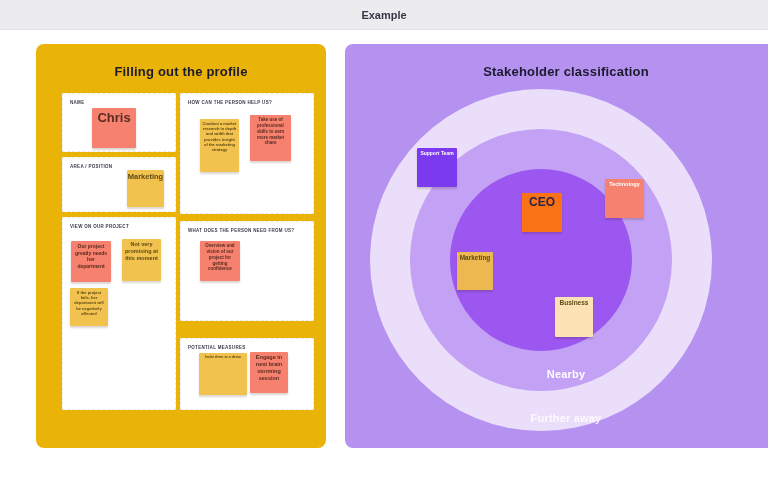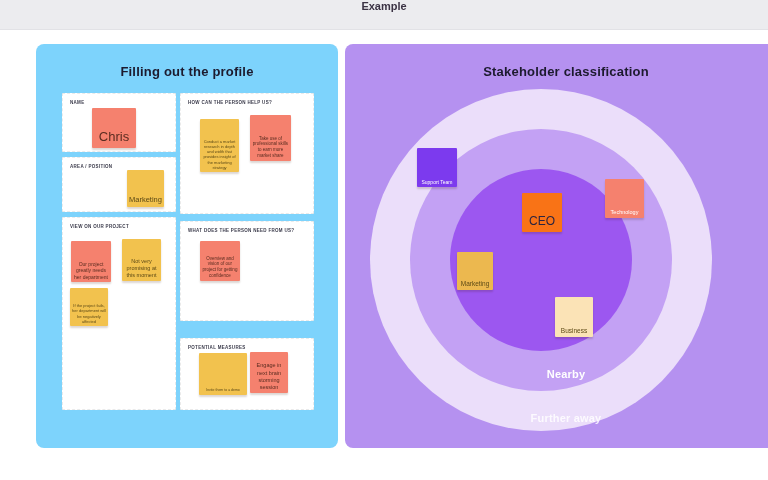--- a/index.html
+++ b/index.html
@@ -3,49 +3,49 @@
 <meta charset="utf-8">
 <style>
   html,body{margin:0;padding:0;}
   body{
     width:768px;height:480px;overflow:hidden;background:#ffffff;
     font-family:"Liberation Sans", sans-serif;
     -webkit-font-smoothing:antialiased;
   }
   .topbar{
     position:absolute;left:0;top:0;width:768px;height:29px;
-    background:#ececef;display:flex;justify-content:center;
+    background:#ececef;display:flex;align-items:center;justify-content:center;
     border-bottom:1px solid #e2e2e6;
   }
   .topbar-title{font-size:11px;font-weight:700;color:#3b3344;}
   .canvas{position:absolute;left:0;top:30px;width:768px;height:450px;background:#ffffff;}
 
   .frame{position:absolute;border-radius:8px;}
-  .frame-left{left:36px;top:14px;width:290px;height:404px;background:#7dd3fc;padding-left:12px;}
+  .frame-left{left:36px;top:14px;width:290px;height:404px;background:#eab308;}
   .frame-right{left:345px;top:14px;width:442px;height:404px;background:#b591f0;overflow:hidden;}
 
   .frame-title{
     position:absolute;left:0;right:0;top:20px;text-align:center;
     font-size:13px;font-weight:700;color:#1c1a2e;letter-spacing:.2px;
   }
 
   .card{
     position:absolute;background:#ffffff;border:1px dashed rgba(0,0,0,0.08);
     box-sizing:border-box;border-radius:1px;
   }
   .card-label{
     font-size:4.5px;font-weight:700;color:#3a3a4a;letter-spacing:.3px;
     padding:6px 0 0 7px;text-transform:uppercase;
   }
 
   .sticky{
-    position:absolute;display:flex;align-items:flex-end;justify-content:center;
+    position:absolute;display:flex;align-items:flex-start;justify-content:center;
     text-align:center;box-sizing:border-box;padding:2px;
     box-shadow:0 2px 2px rgba(60,30,10,0.18);border-radius:1px;
-    color:#3d3326;line-height:1.3;
+    color:#3d3326;line-height:1.3;font-weight:bold;
   }
   .salmon{background:#f5816e;color:#5a2c20;}
   .yellow{background:#f2c24e;color:#5d4a16;}
   .purple-note{background:#7c3aee;color:#ffffff;}
   .ceo-note{background:#f97316;color:#2c2440;}
   .cream{background:#fbe3b6;color:#5d4a16;}
   .amber{background:#ecb84f;color:#5d4a16;}
   .white-text{color:#ffffff;}
 
   .ring{position:absolute;border-radius:50%;}

